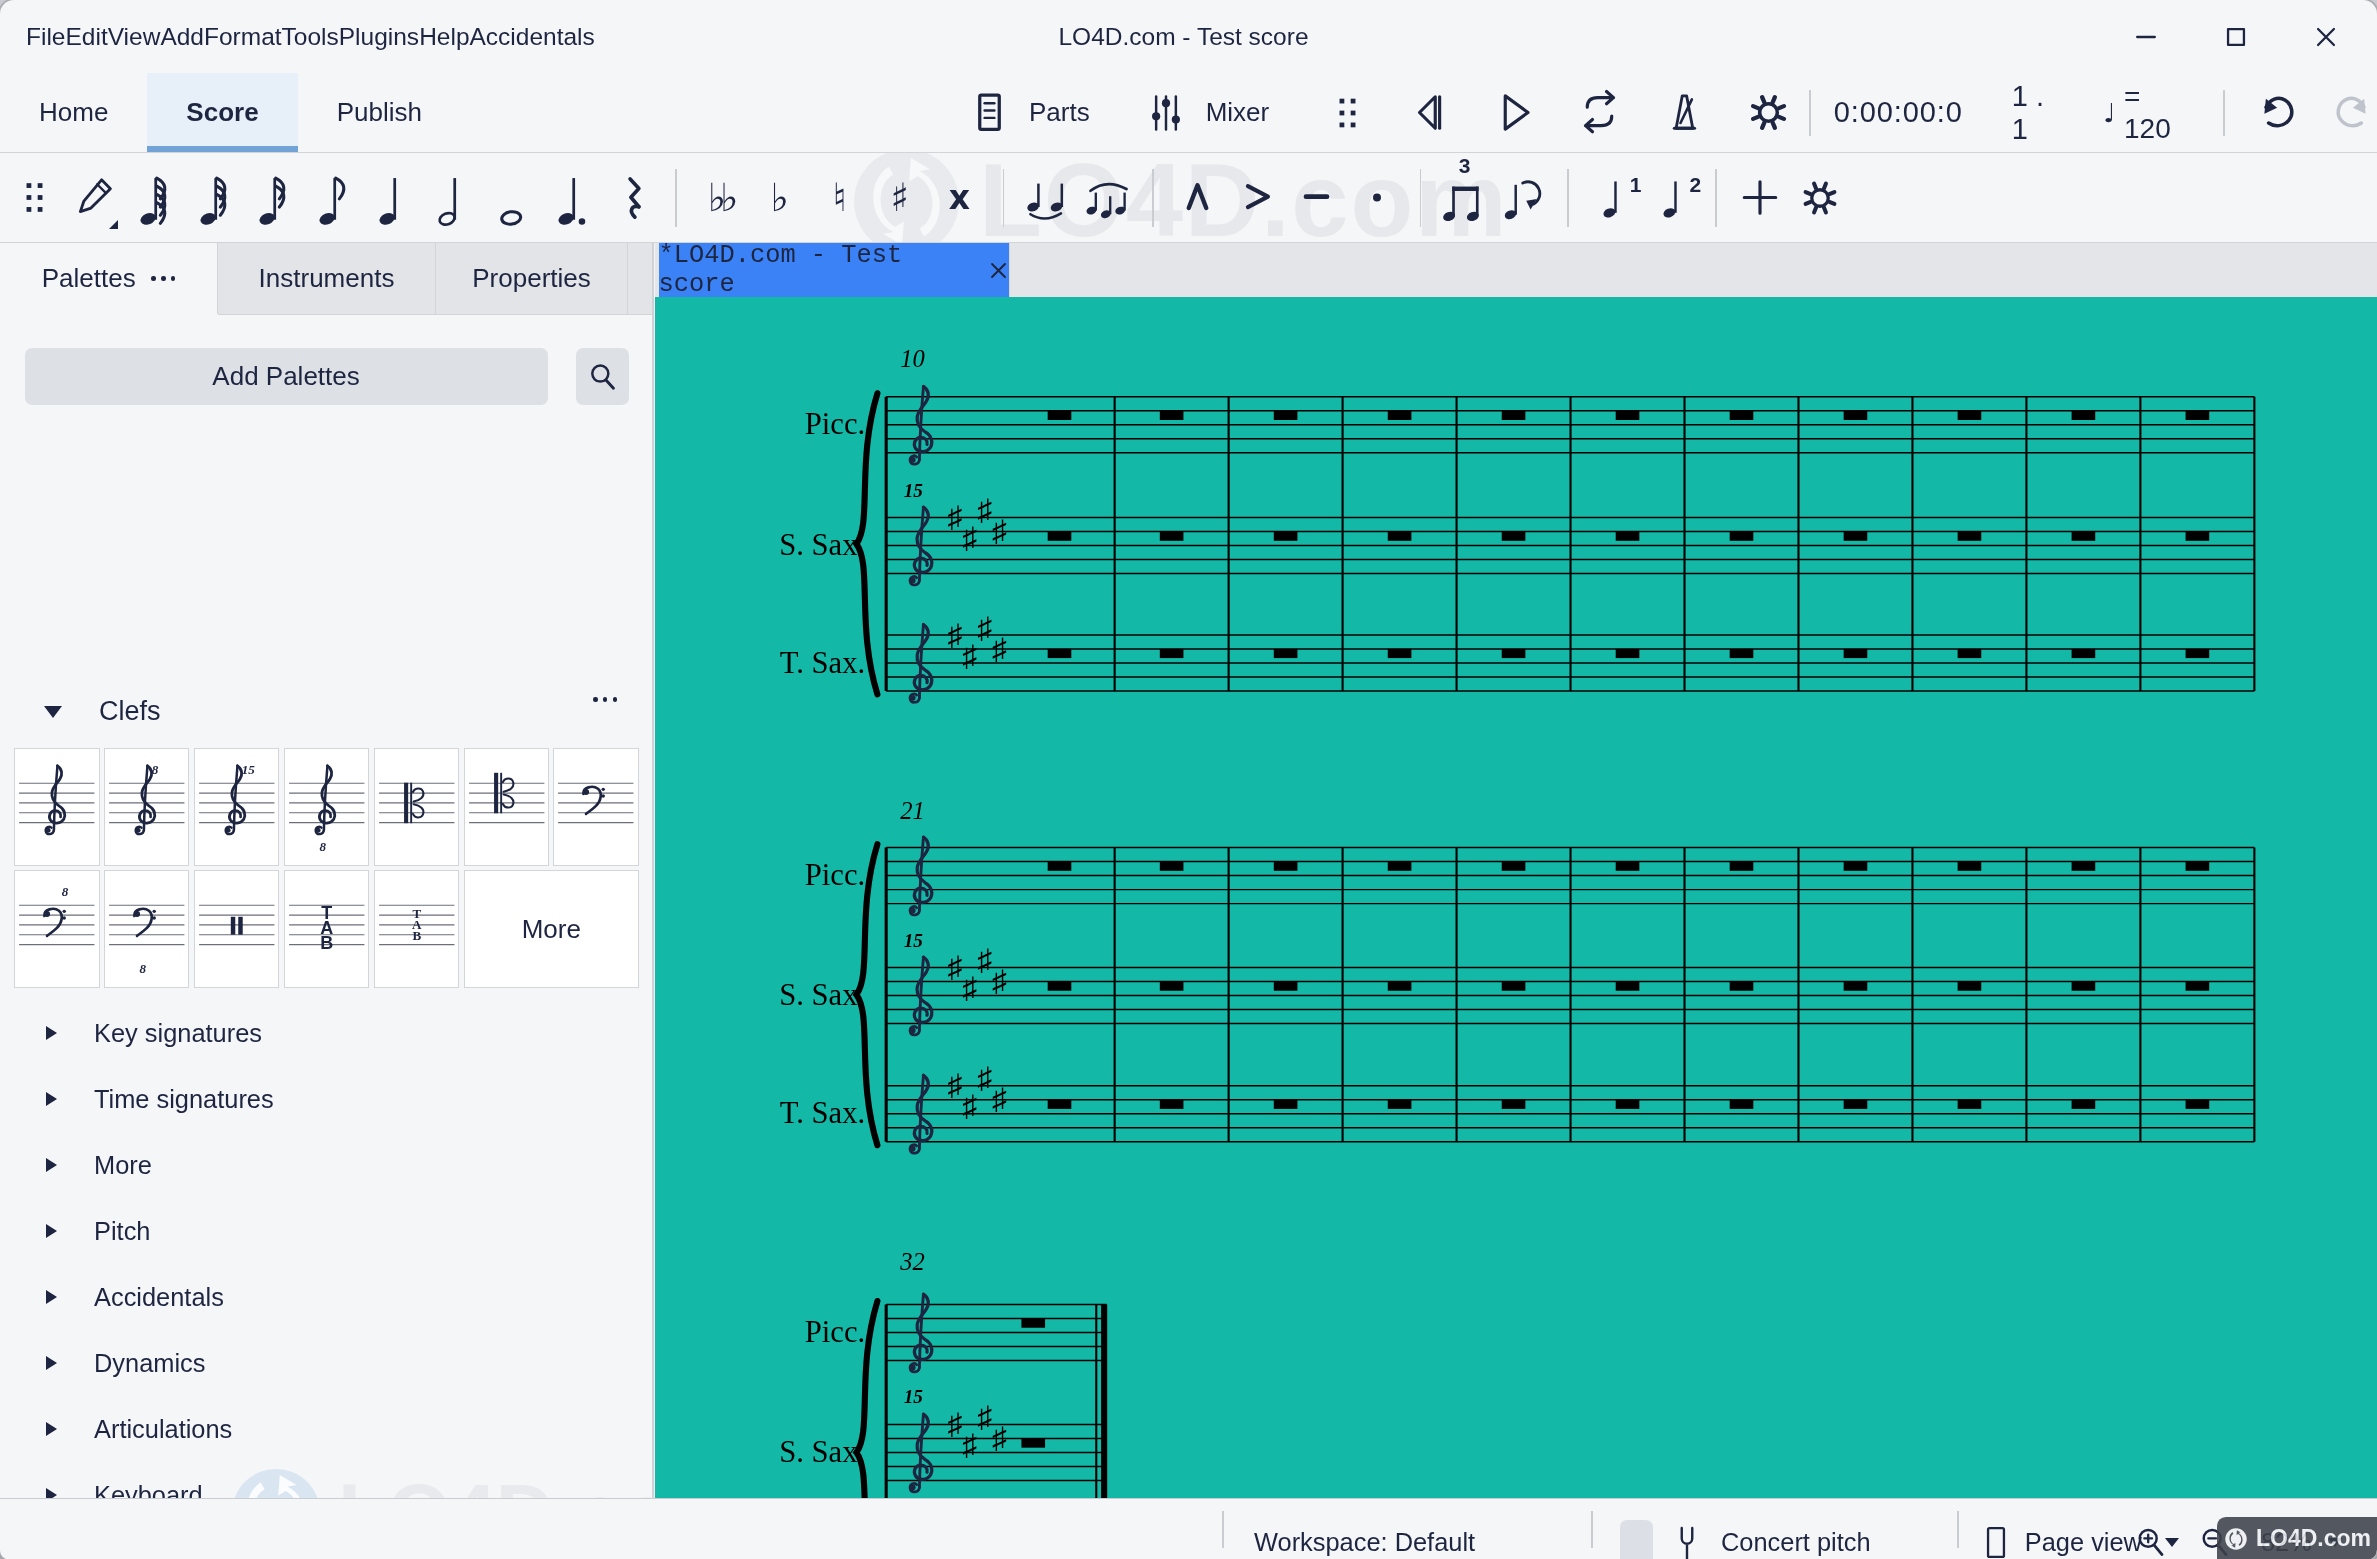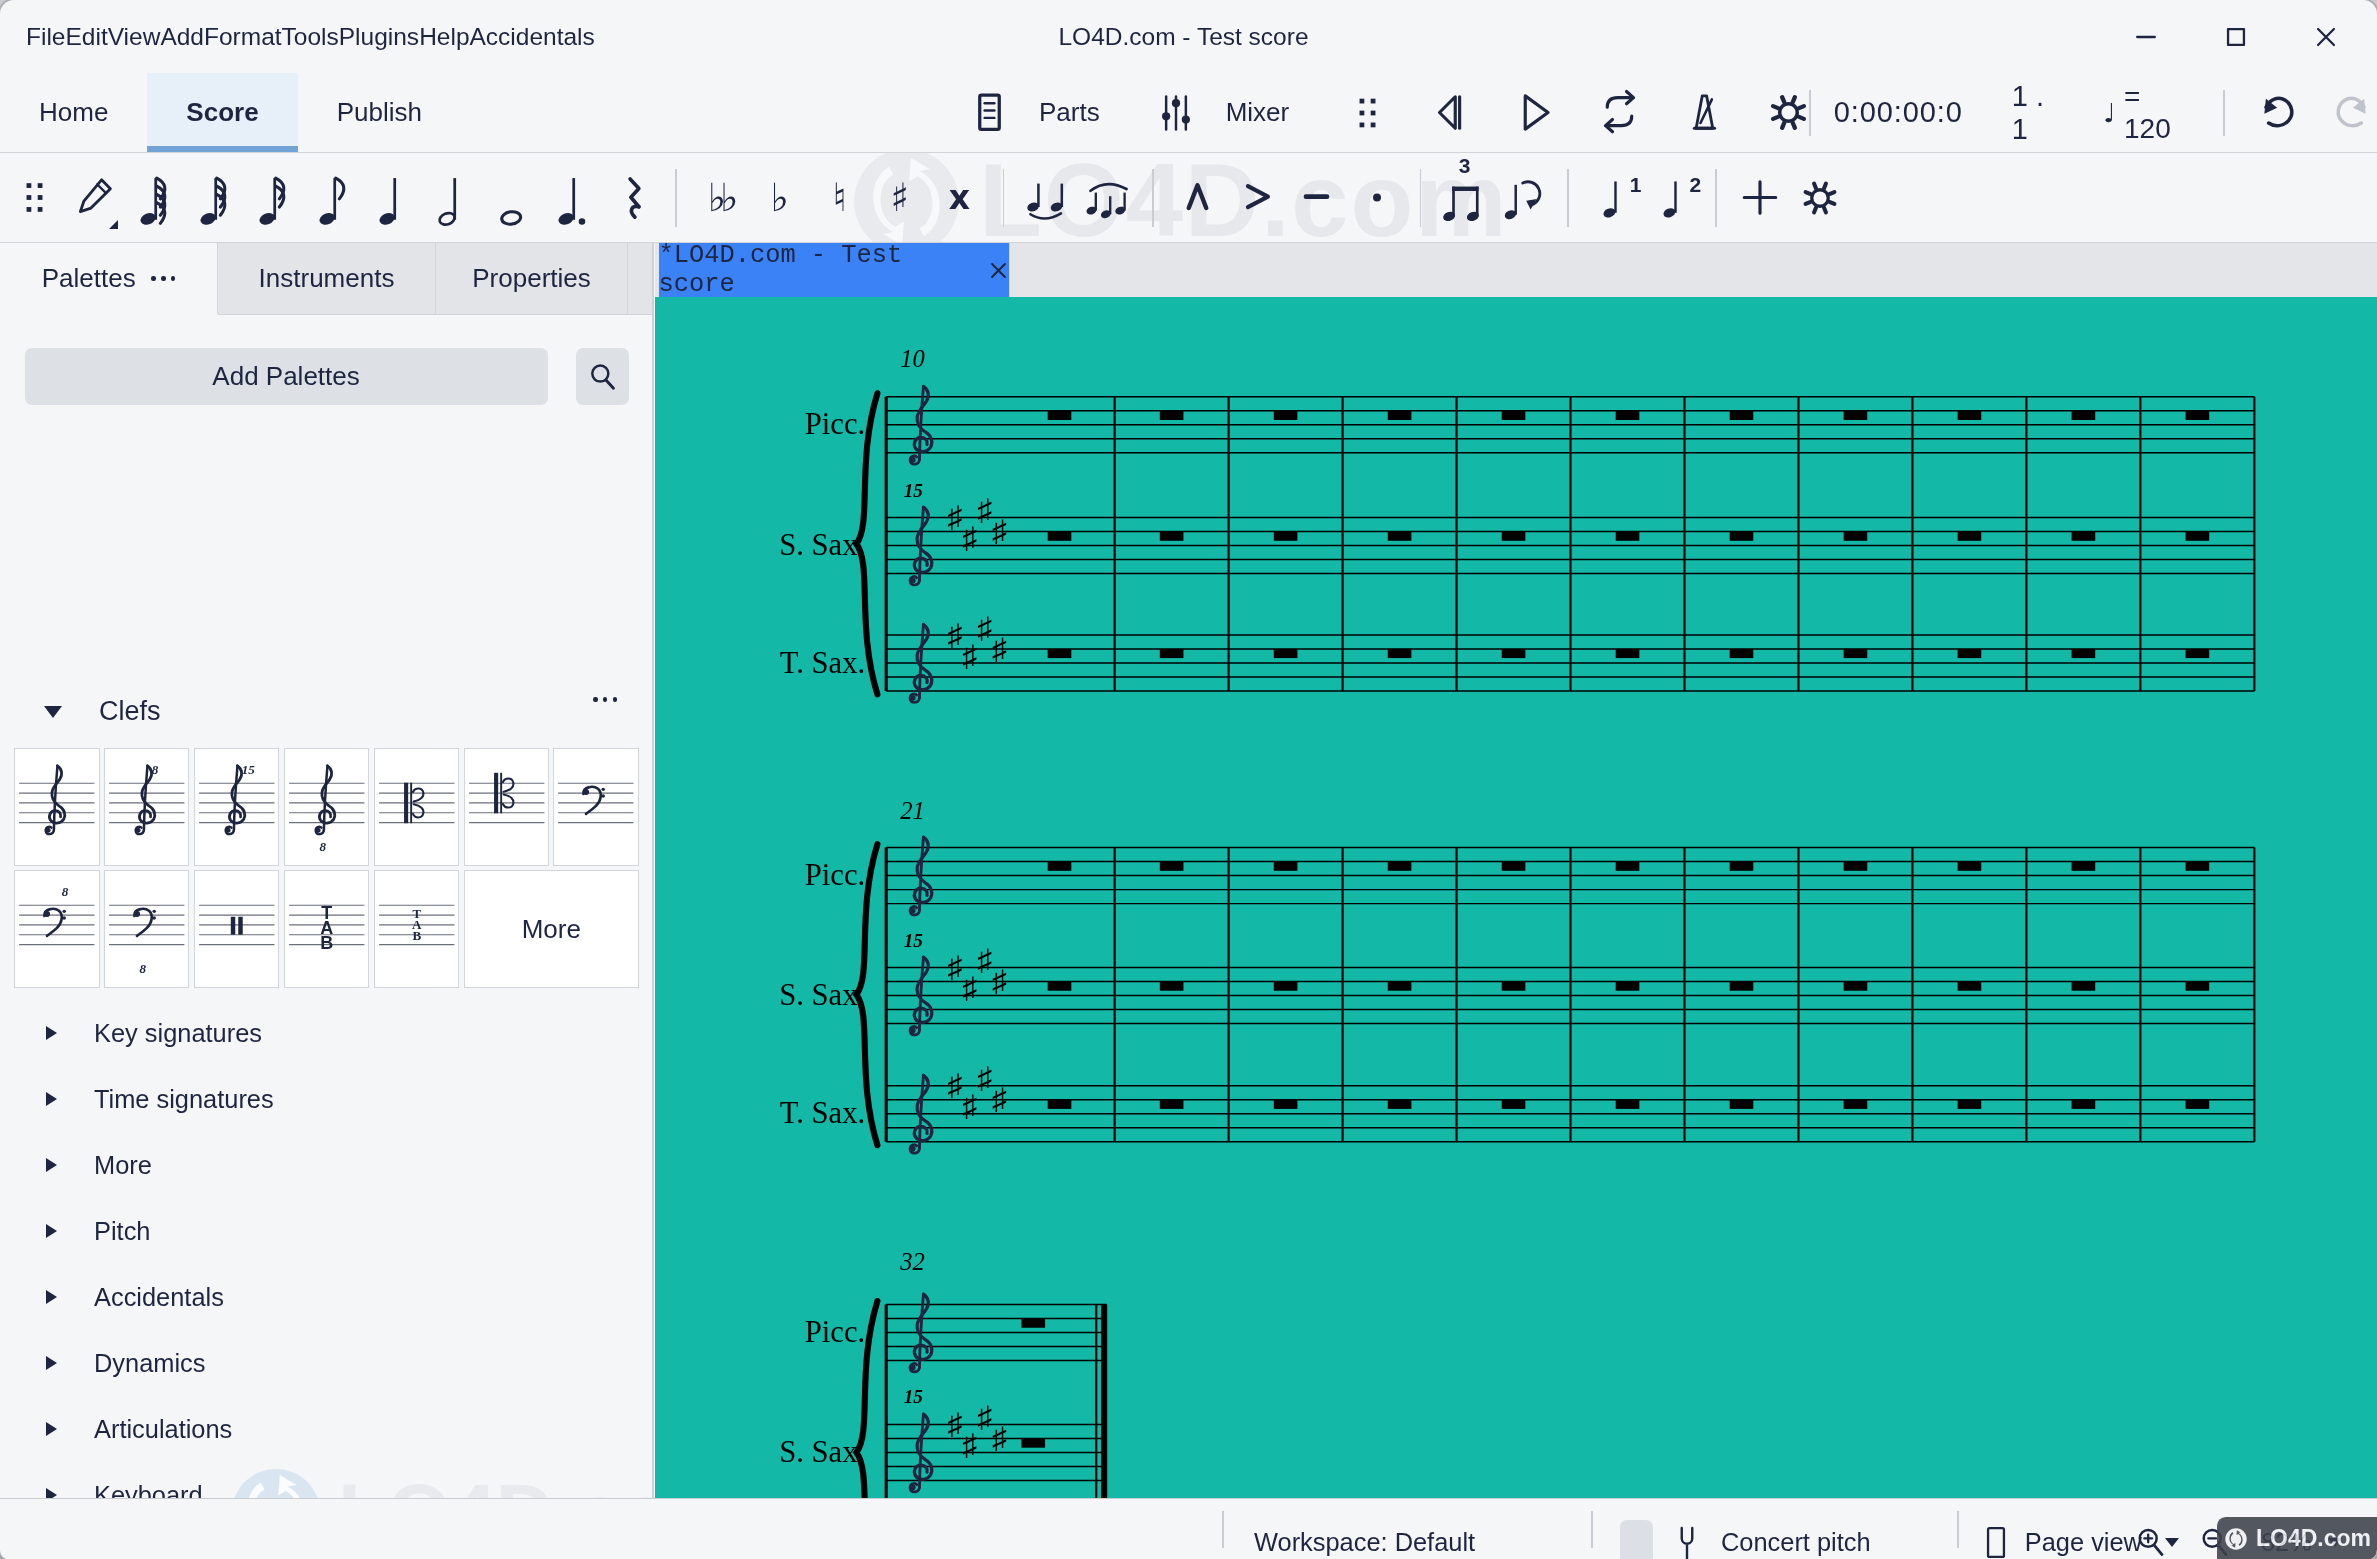--- a/index.html
+++ b/index.html
@@ -18,21 +18,21 @@
   .win-controls{position:absolute;right:0;top:0;height:73px;display:flex;align-items:center;gap:53px;padding-right:33px;}
   .win-btn{width:37px;height:37px;display:flex;align-items:center;justify-content:center;}
 
   
   .toolbar2{position:absolute;left:0;top:73px;width:100%;height:79px;border-bottom:1.8px solid #d2d4d8;}
   .tb2-tabs{position:absolute;left:0;top:0;height:100%;display:flex;}
   .tb-tab{height:100%;display:flex;align-items:center;justify-content:center;padding:0 39px;font-size:26px;position:relative;}
   .tb-tab.active{background:#e7eff8;font-weight:bold;}
   .tb-tab.active::after{content:"";position:absolute;left:0;bottom:0;width:100%;height:6.1px;background:#71a3d7;}
   .tb2-mid{position:absolute;left:970px;top:0;height:100%;display:flex;align-items:center;gap:26px;}
-  .tb2-btn{display:flex;align-items:center;gap:30px;font-size:26px;}
+  .tb2-btn{display:flex;align-items:center;gap:20px;font-size:26px;}
   .tb2-right{position:absolute;left:1786px;top:0;height:100%;display:flex;align-items:center;}
   .vsep{width:1.8px;height:46px;background:#c9ccd1;margin:0 23px;}
   .time-text{font-size:29px;letter-spacing:0.9px;}
   .beat-text{font-size:29px;margin-left:49px;}
   .tempo-wrap{display:flex;align-items:center;margin-left:39px;gap:8.8px;}
   .glyph{font-family:"DejaVu Sans",sans-serif;}
 
   
   .toolbar3{position:absolute;left:0;top:153px;width:100%;height:89px;border-bottom:1.8px solid #d2d4d8;overflow:hidden;}
   .tb3-row{position:absolute;left:8.8px;top:0;height:100%;display:flex;align-items:center;gap:8.8px;z-index:2;}

